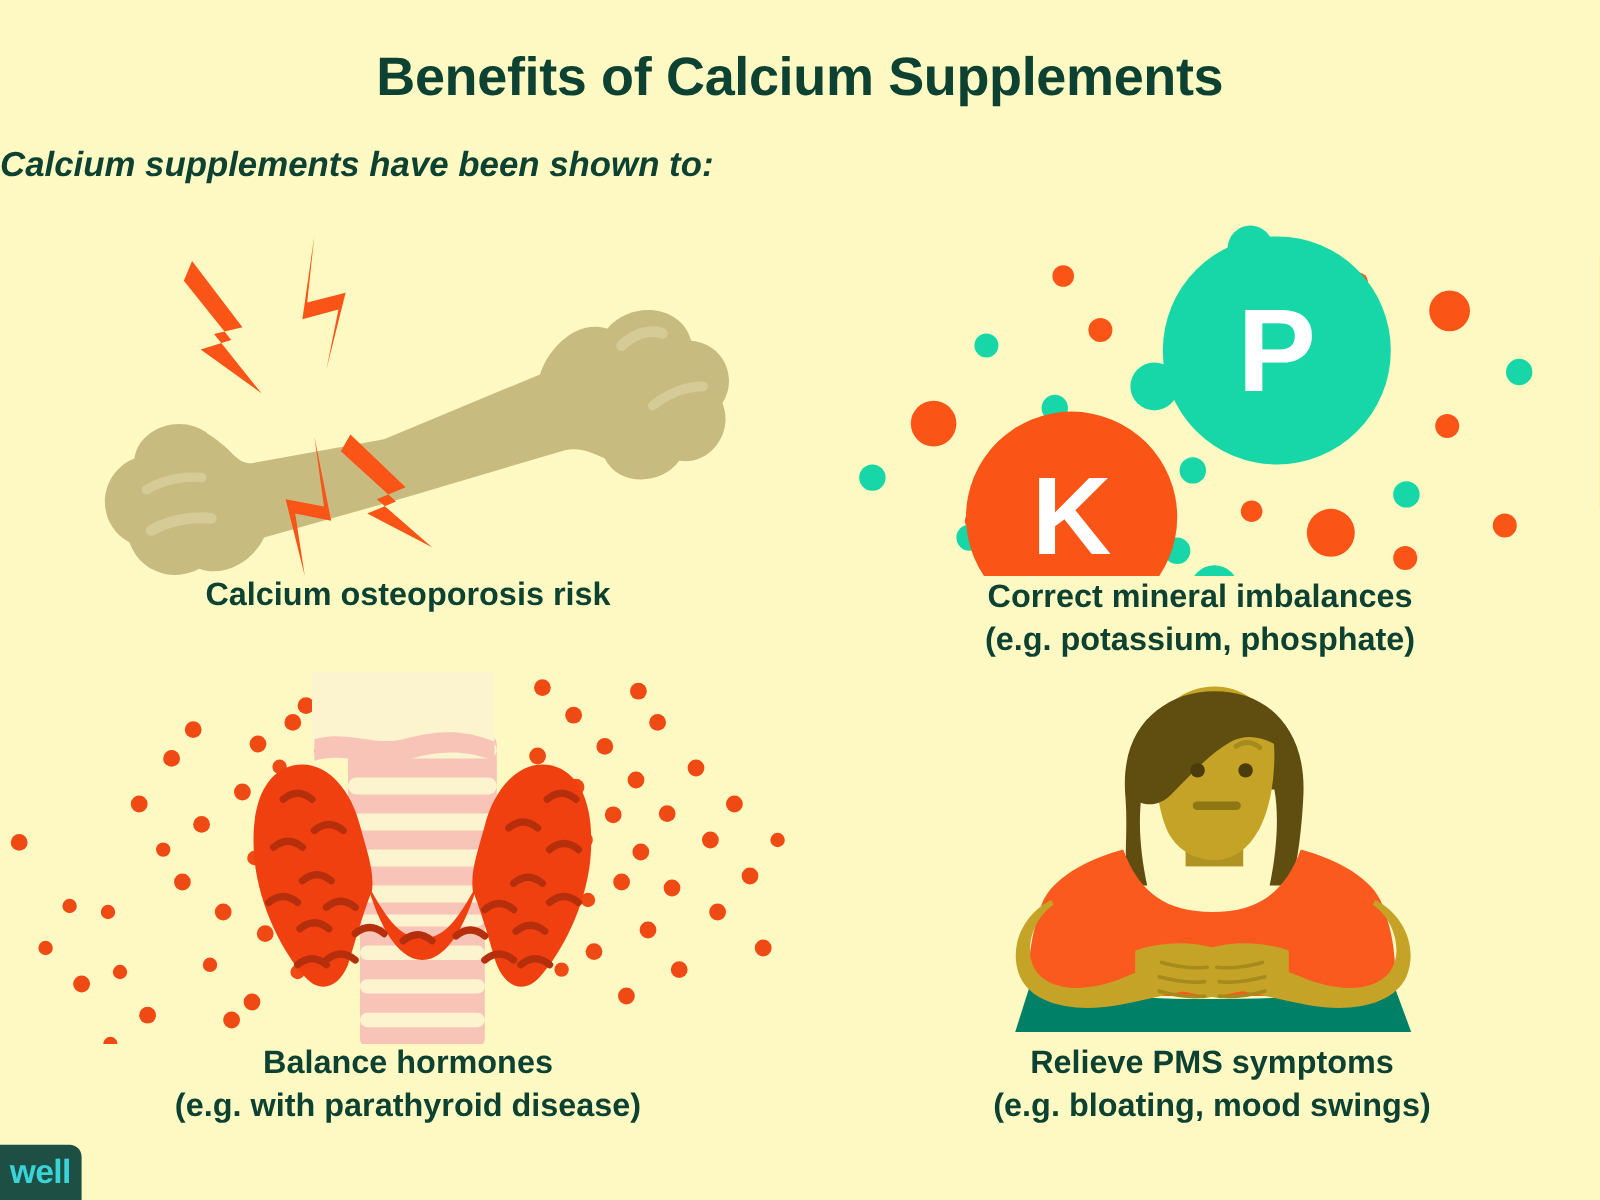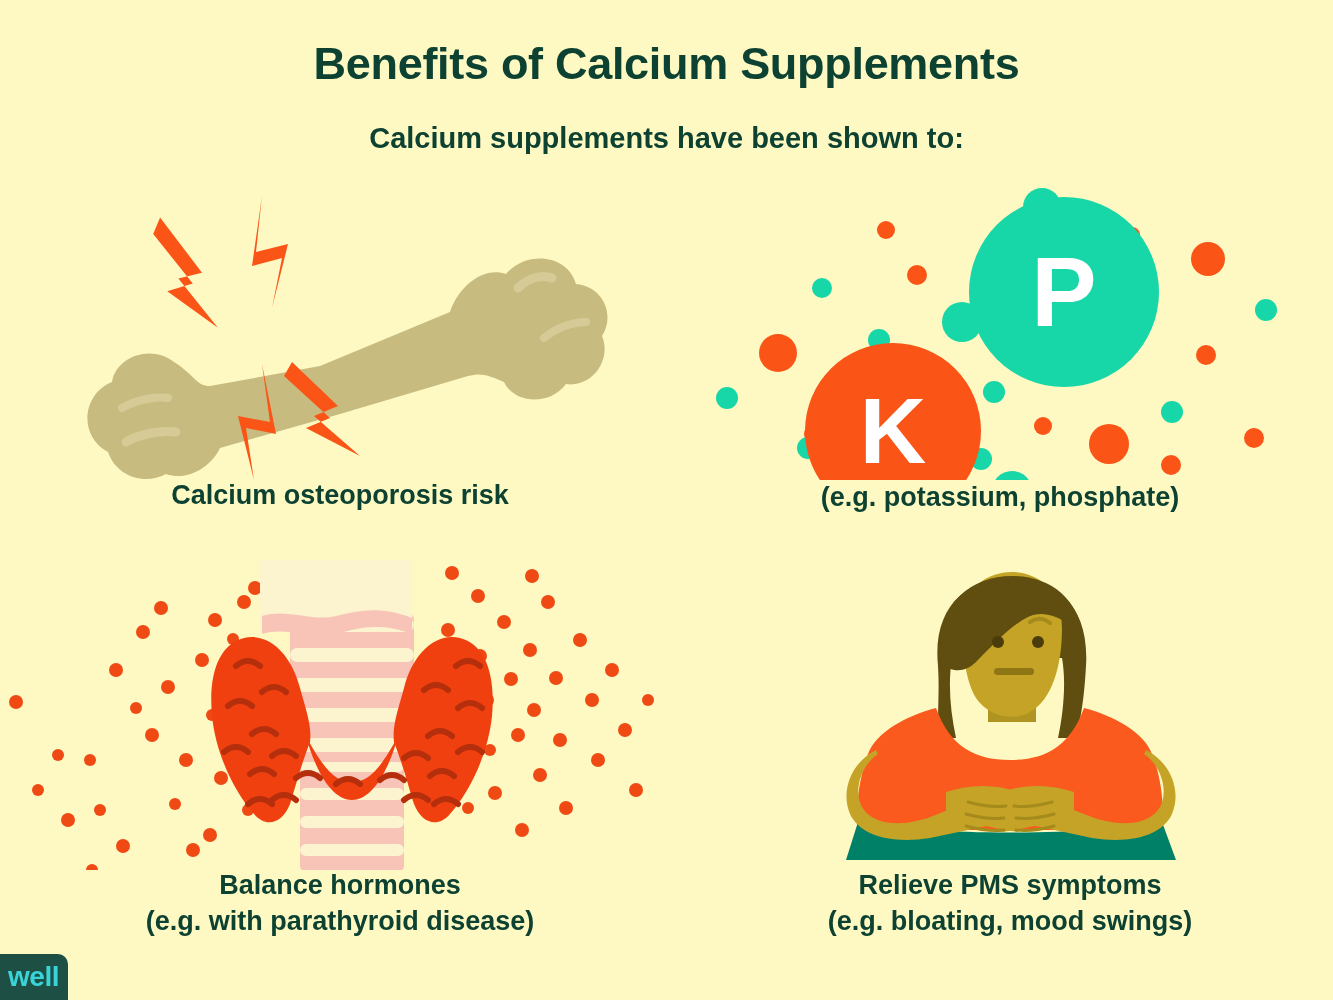--- a/index.html
+++ b/index.html
@@ -31,24 +31,24 @@
     font-size: 45px;
     font-weight: bold;
     color: #0d4232;
     letter-spacing: -0.3px;
   }
   .subtitle {
     position: absolute;
     top: 122px;
     left: 0;
     width: 1333px;
-    text-align: center;
     font-size: 29px;
     font-weight: bold;
     color: #0d4232;
+    font-style: italic;
   }
 
   
   .panel {
     position: absolute;
   }
   .panel-art {
     position: absolute;
     left: 0;
     top: 0;
@@ -189,20 +189,21 @@
         <circle cx="203" cy="251" r="88" fill="#fa5417"></circle>
         <text x="203" y="251" fill="#ffffff" font-family="'Liberation Sans', sans-serif" font-size="92" font-weight="bold" text-anchor="middle" dominant-baseline="central">K</text>
       </g>
 
       <g>
         <circle cx="374" cy="112" r="95" fill="#17d6a8"></circle>
         <text x="374" y="112" fill="#ffffff" font-family="'Liberation Sans', sans-serif" font-size="98" font-weight="bold" text-anchor="middle" dominant-baseline="central">P</text>
       </g>
     </svg>
     <div class="caption" id="cap-minerals">
+      <span>Correct mineral imbalances</span>
       <span class="line2">(e.g. potassium, phosphate)</span>
     </div>
   </div>
 
   <div class="panel" id="panel-thyroid">
     <svg class="panel-art" width="660" height="310" viewBox="0 0 660 310">
 
       <g fill="#f04a14">
         <circle cx="16" cy="142" r="7"></circle>
           <circle cx="68" cy="260" r="7"></circle>

